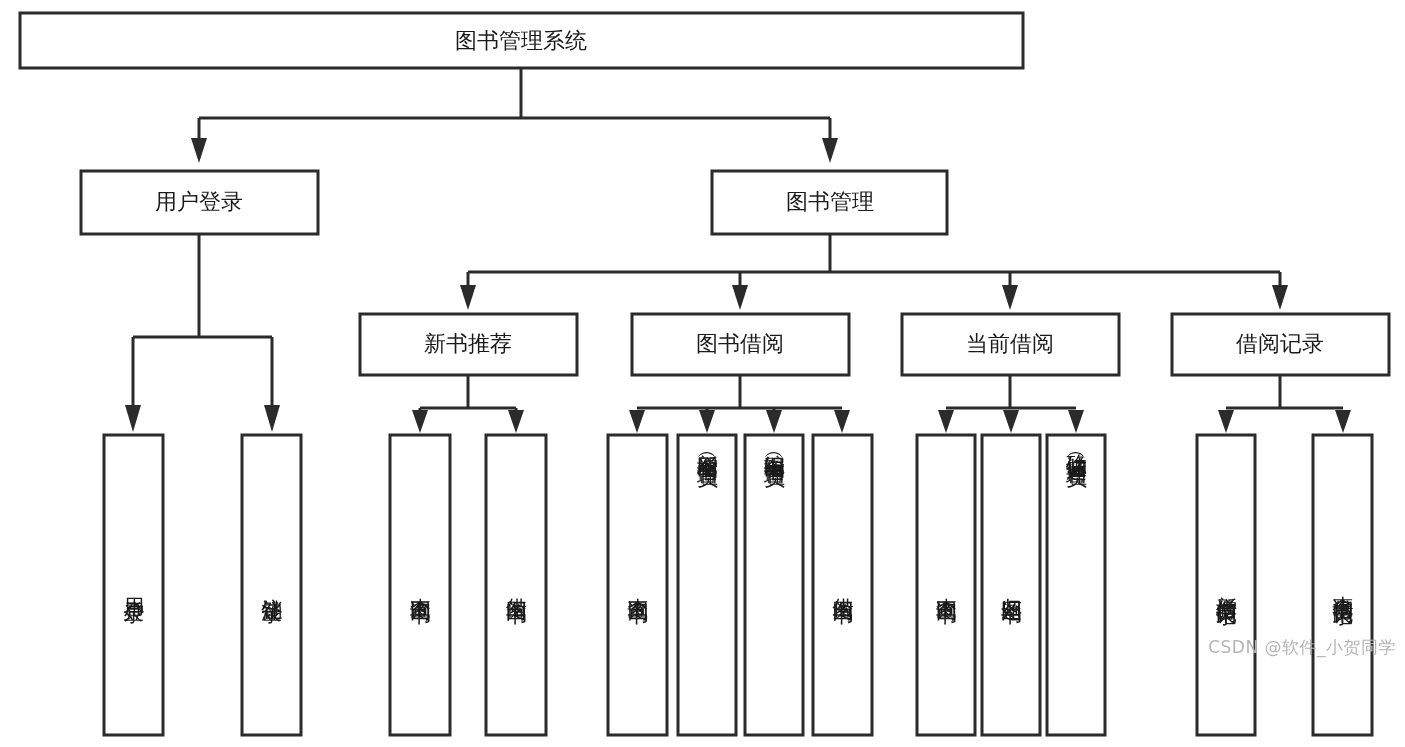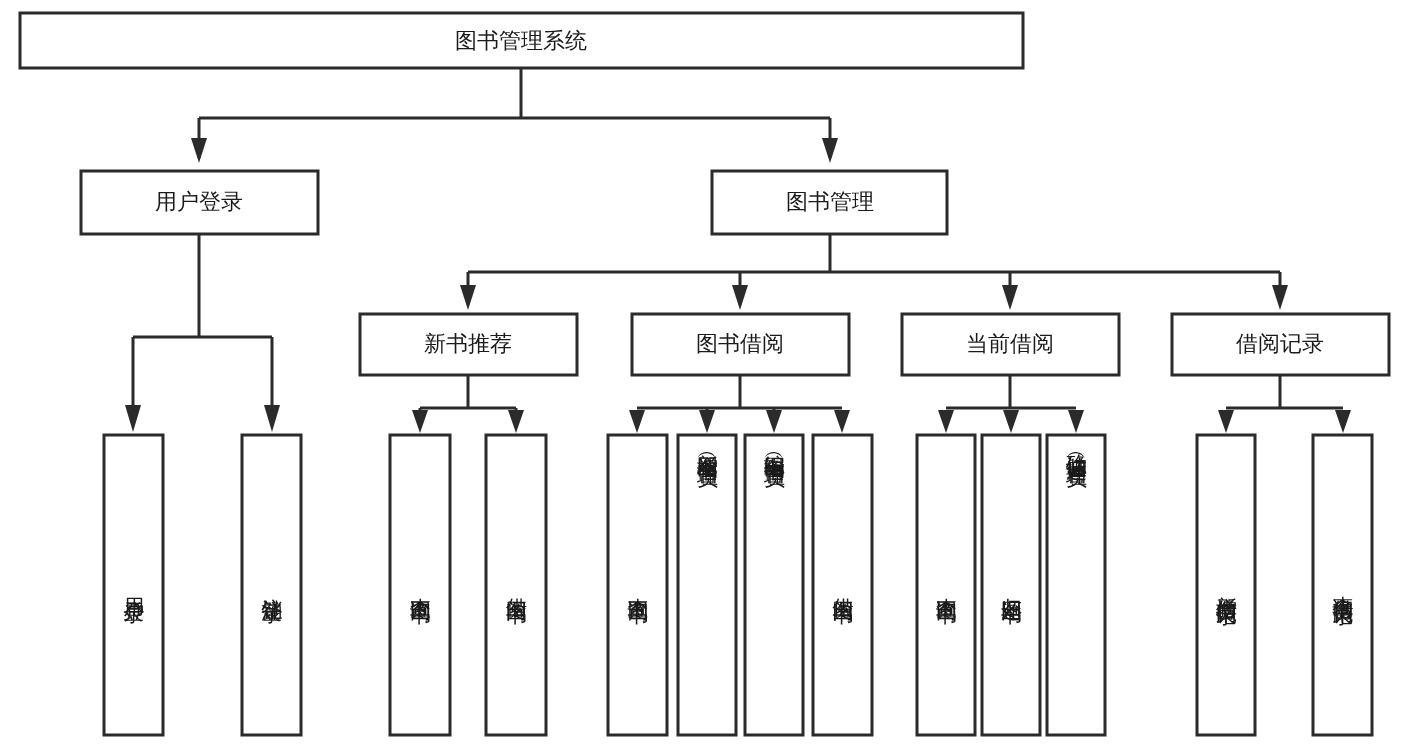--- a/index.html
+++ b/index.html
@@ -243,14 +243,15 @@
     <span class="leaf-label">确认归还（管理员）</span>
   </div>
 
   <div class="leaf-label-wrap" style="left:1197px; top:435px; width:58px; height:300px;">
     <span class="leaf-label">新增借阅记录</span>
   </div>
   <div class="leaf-label-wrap" style="left:1313px; top:435px; width:59px; height:300px;">
     <span class="leaf-label">查询借阅记录</span>
   </div>
 
+  <div id="watermark">CSDN @软件_小贺同学</div>
 
 </div>
 
 </body></html>

